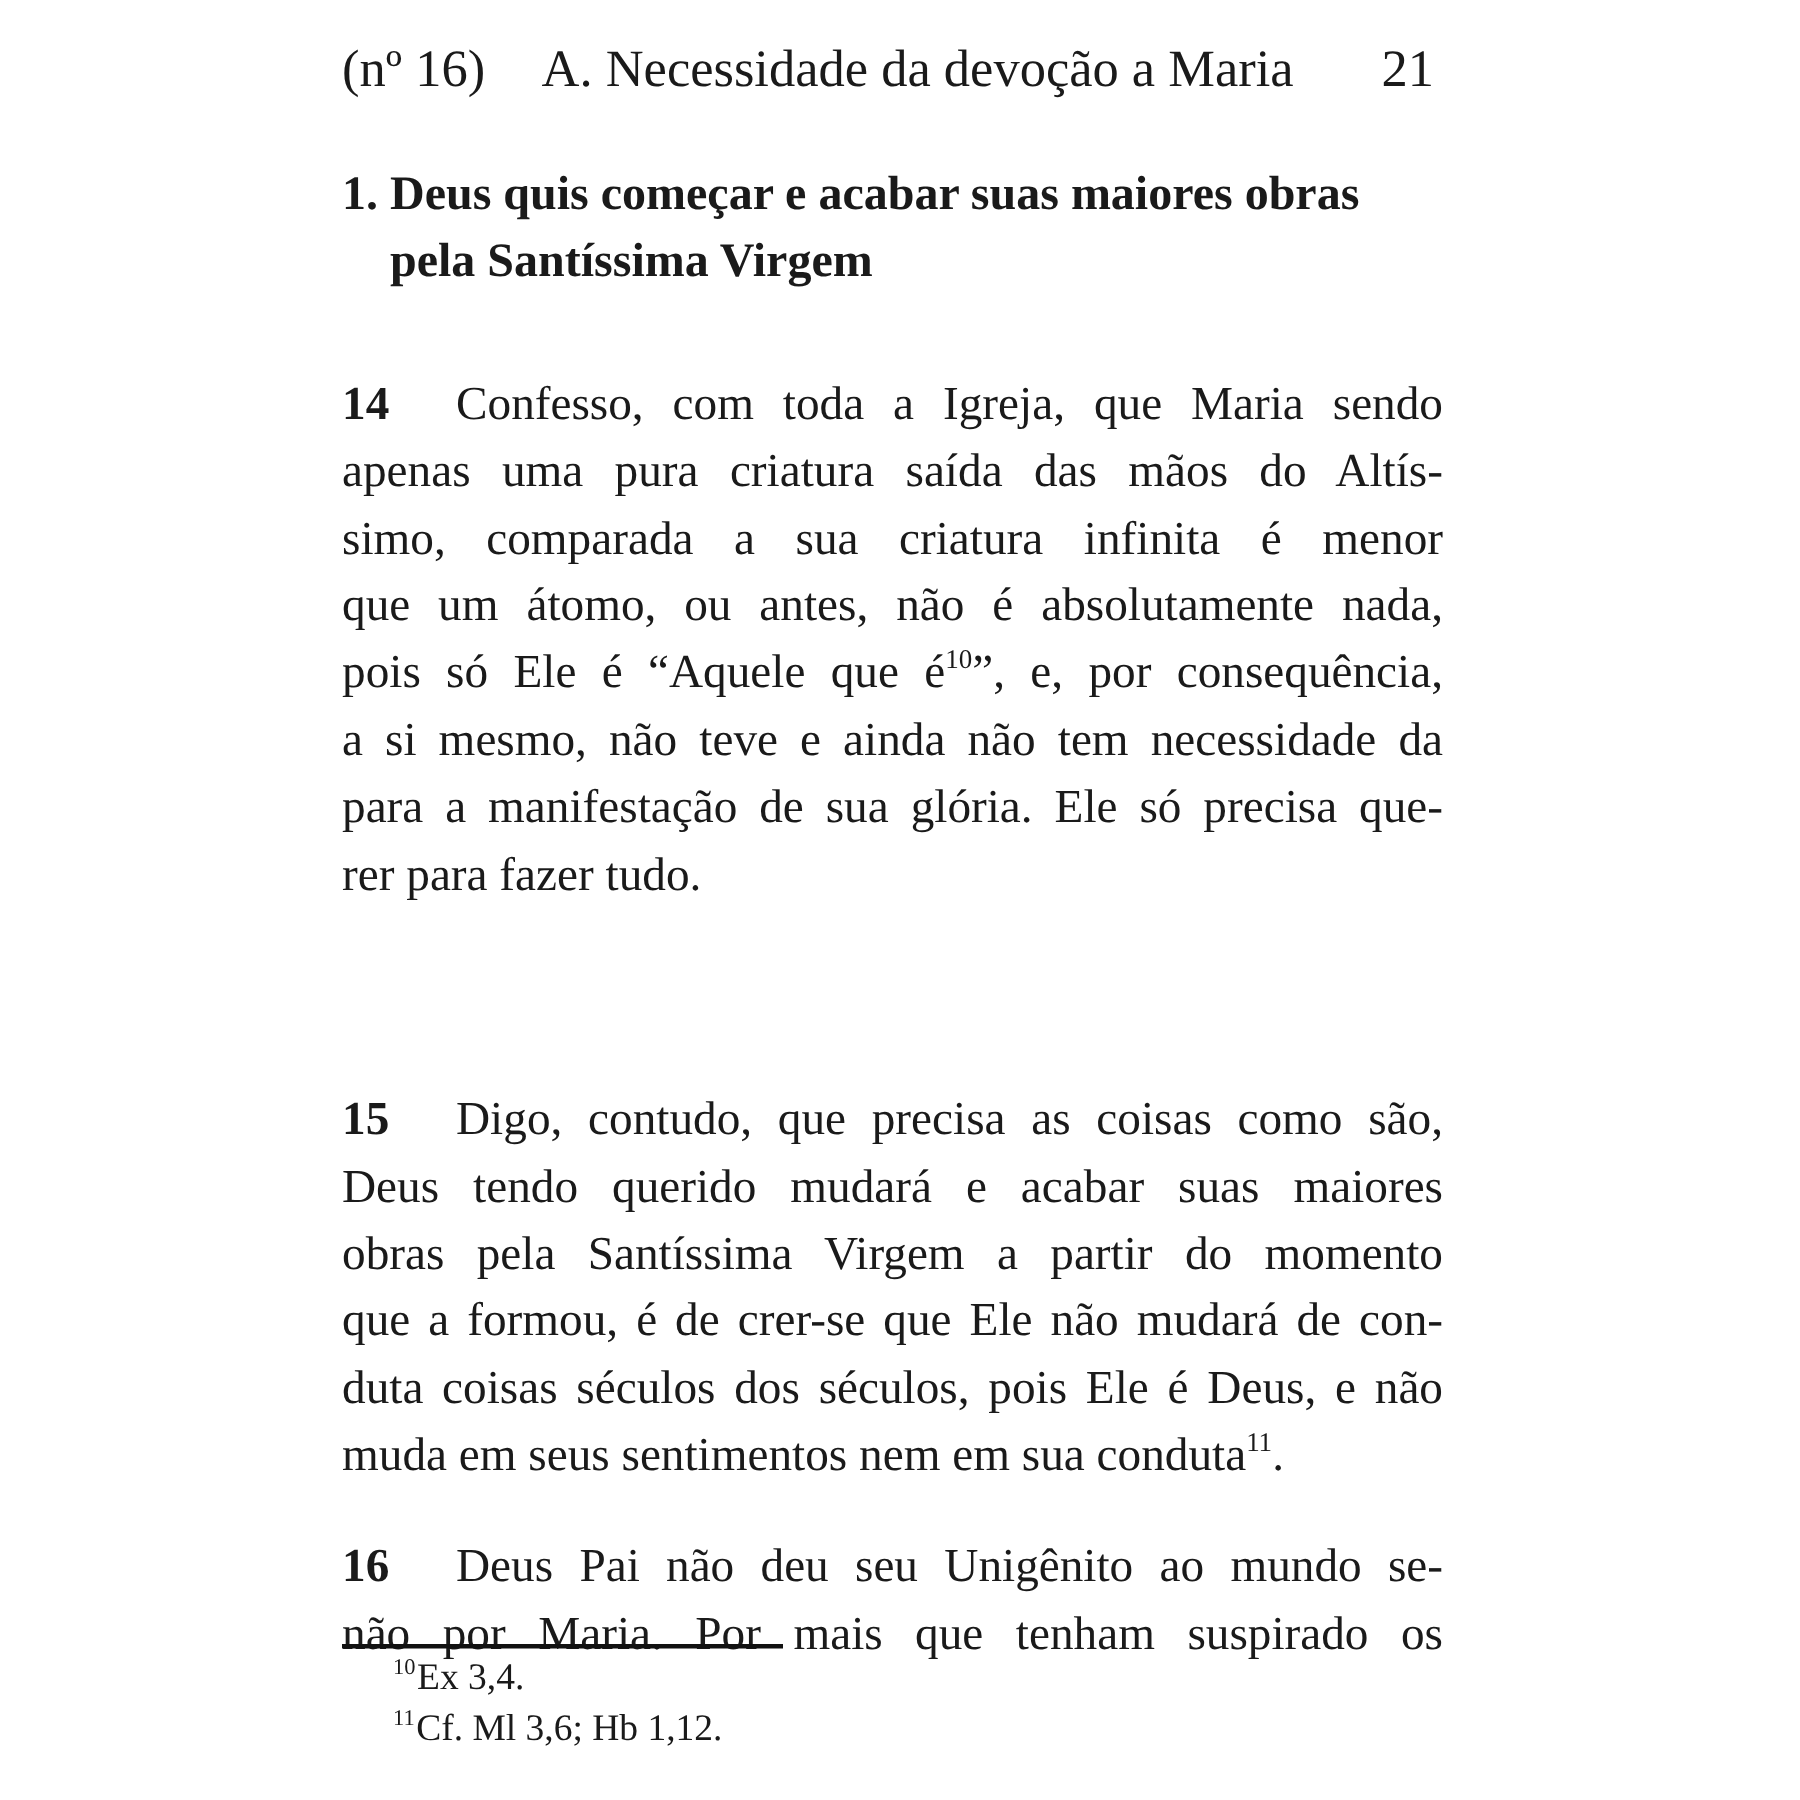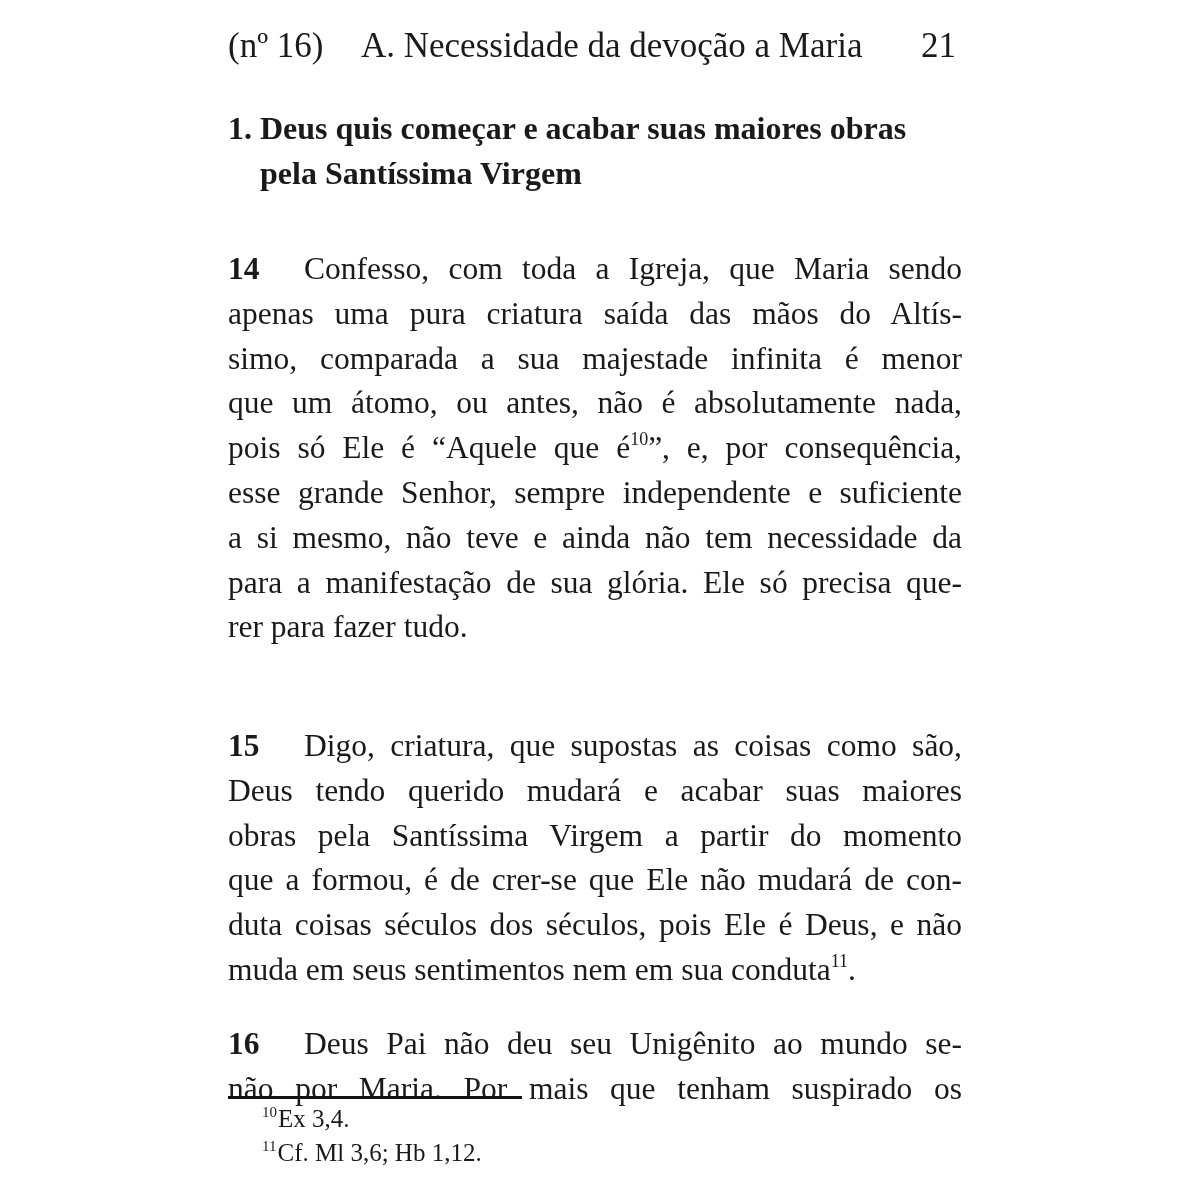--- a/index.html
+++ b/index.html
@@ -121,31 +121,30 @@
 
   <div class="section-heading">
     <span class="num">1.</span>
     <span class="text">Deus quis começar e acabar suas maiores obras</span>
     <span class="text">pela Santíssima Virgem</span>
   </div>
 
   <div class="para" id="p14">
     <span class="line"><span class="pnum">14</span><span>Confesso, com toda a Igreja, que Maria sendo</span></span>
     <span class="line">apenas uma pura criatura saída das mãos do Altís-</span>
-    <span class="line">simo, comparada a sua majestade infinita é menor</span>
+    <span class="line">simo, comparada a sua criatura infinita é menor</span>
     <span class="line">que um átomo, ou antes, não é absolutamente nada,</span>
     <span class="line"><span>pois só Ele é “Aquele que é</span><sup>10</sup><span>”, e, por consequência,</span></span>
-    <span class="line">esse grande Senhor, sempre independente e suficiente</span>
     <span class="line">a si mesmo, não teve e ainda não tem necessidade da</span>
     <span class="line">para a manifestação de sua glória. Ele só precisa que-</span>
     <span class="line last">rer para fazer tudo.</span>
   </div>
 
   <div class="para" id="p15">
-    <span class="line"><span class="pnum">15</span><span>Digo, criatura, que supostas as coisas como são,</span></span>
+    <span class="line"><span class="pnum">15</span><span>Digo, contudo, que precisa as coisas como são,</span></span>
     <span class="line">Deus tendo querido mudará e acabar suas maiores</span>
     <span class="line">obras pela Santíssima Virgem a partir do momento</span>
     <span class="line">que a formou, é de crer-se que Ele não mudará de con-</span>
     <span class="line">duta coisas séculos dos séculos, pois Ele é Deus, e não</span>
     <span class="line last"><span>muda em seus sentimentos nem em sua conduta</span><sup>11</sup><span>.</span></span>
   </div>
 
   <div class="para" id="p16">
     <span class="line"><span class="pnum">16</span><span>Deus Pai não deu seu Unigênito ao mundo se-</span></span>
     <span class="line">não por Maria. Por mais que tenham suspirado os</span>

